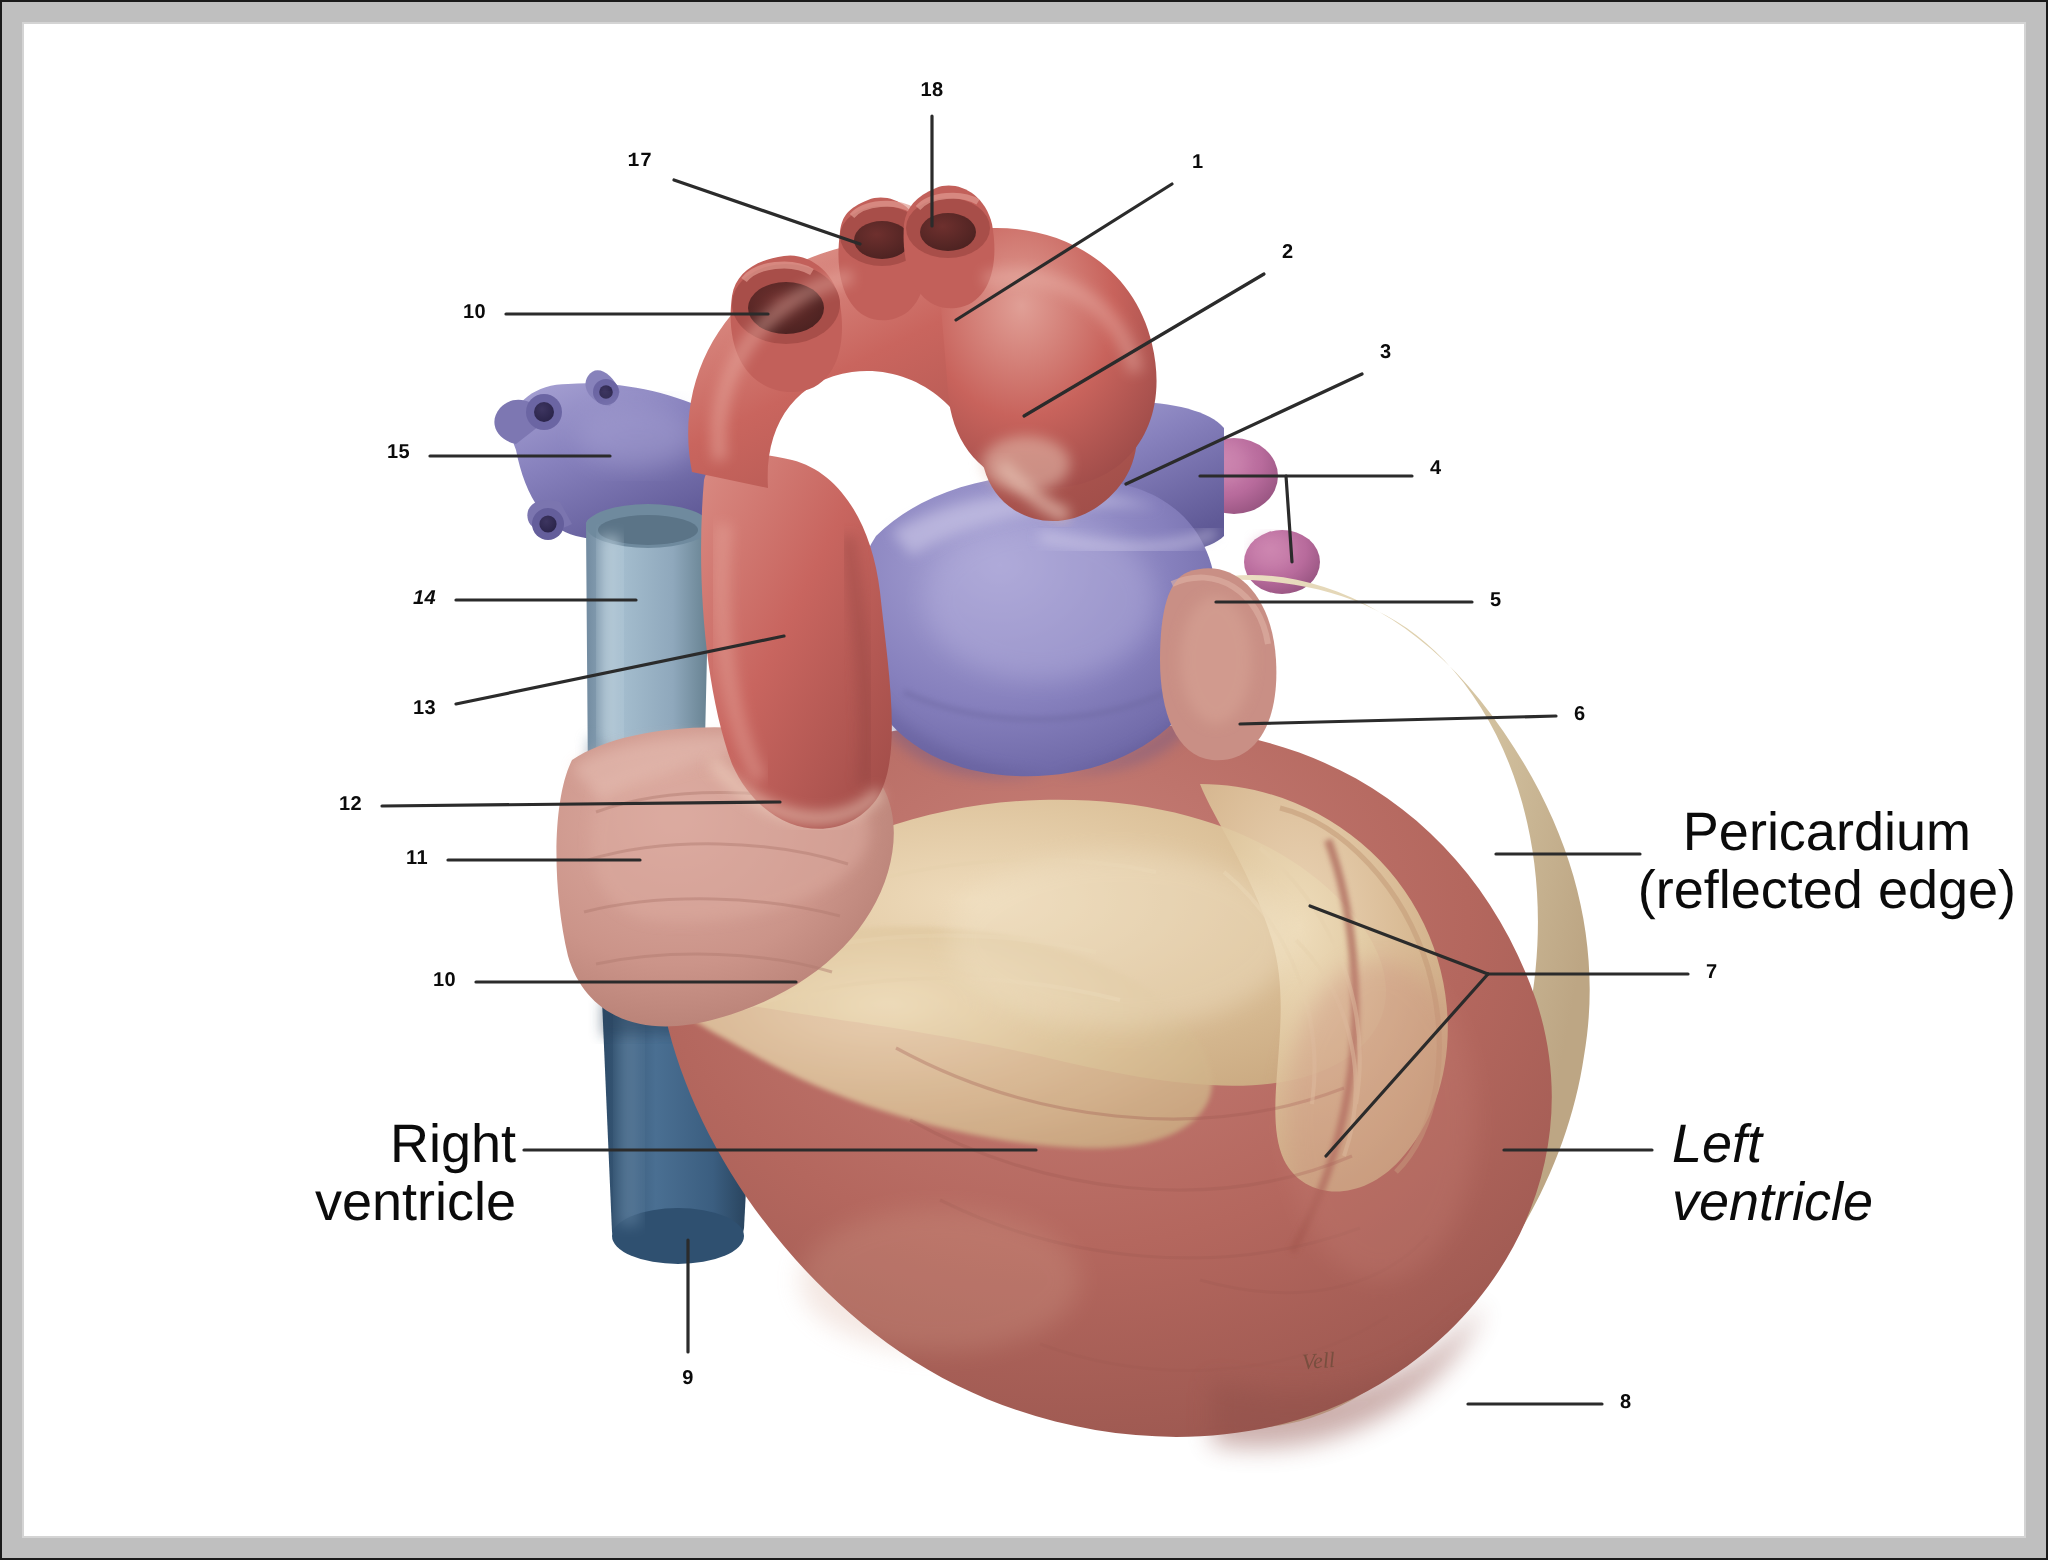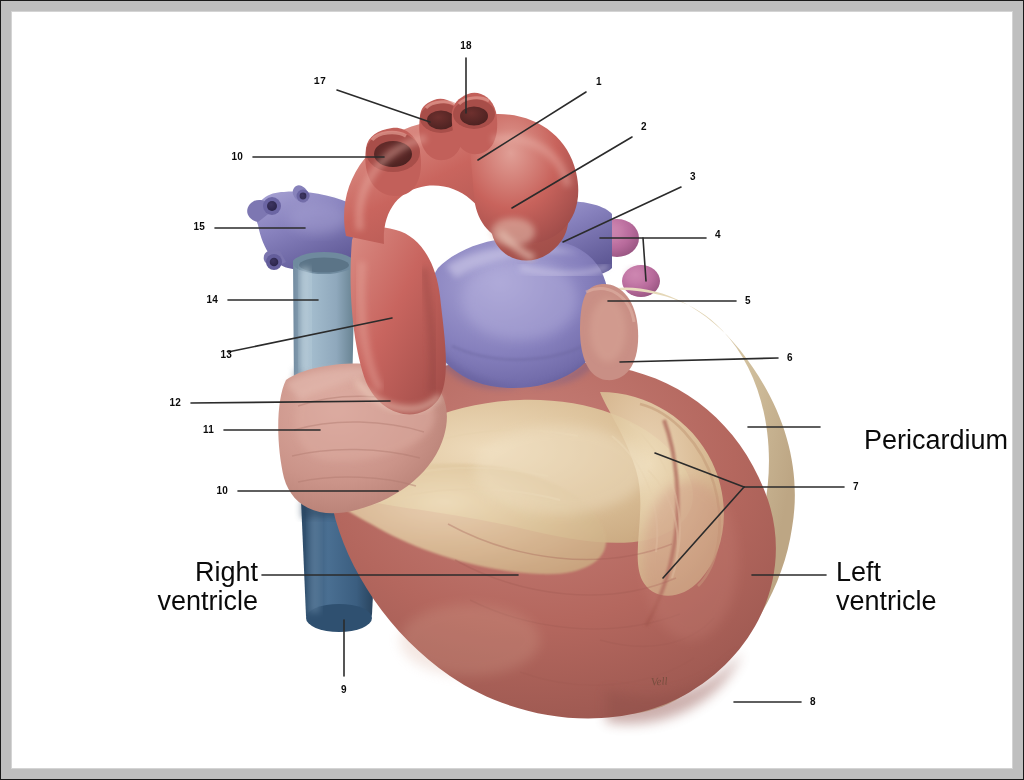--- a/index.html
+++ b/index.html
@@ -59,21 +59,21 @@
 
   .text-label {
     position: absolute;
     font-family: "Liberation Sans", sans-serif;
     font-size: 27px;
     color: #0b0b0b;
     line-height: 1.08;
     white-space: nowrap;
   }
   .text-label.right-al { transform: translate(-100%, 0); text-align: right; }
-  .text-label.left-al  { transform: translate(0, 0); text-align: left; }
+  .text-label.left-al  { transform: translate(0, 0); text-align: left; font-style: italic; }
 
   .sig {
     position: absolute;
     font-family: "Liberation Serif", serif;
     font-style: italic;
     font-size: 11px;
     color: #6b4a38;
     opacity: .75;
     transform: rotate(-4deg);
   }
@@ -385,28 +385,29 @@
       <div class="num-label l" style="left: 690px; top: 177px;">3</div>
       <div class="num-label l" style="left: 715px; top: 235px;">4</div>
       <div class="num-label l" style="left: 745px; top: 301px;">5</div>
       <div class="num-label l" style="left: 787px; top: 358px;">6</div>
       <div class="num-label l" style="left: 853px; top: 487px;">7</div>
       <div class="num-label l" style="left: 810px; top: 702px;">8</div>
       <div class="num-label c" style="left: 344px; top: 690px;">9</div>
       <div class="num-label r" style="left: 228px; top: 491px;">10</div>
       <div class="num-label r" style="left: 214px; top: 430px; text-align: center;">11</div>
       <div class="num-label r" style="left: 181px; top: 403px;">12</div>
-      <div class="num-label r" style="left: 232px; top: 355px;">13</div>
-      <div class="num-label r" style="left: 218px; top: 300px;">14</div>
+      <div class="num-label r" style="left: 218px; top: 355px;">13</div>
+      <div class="num-label r" style="left: 218px; top: 300px; font-style: italic;">14</div>
       <div class="num-label r" style="left: 205px; top: 216px; margin-top: 11px;">15</div>
       <div class="num-label r" style="left: 243px; top: 157px;">10</div>
       <div class="num-label c" style="left: 320px; top: 82px; font-family: Liberation Mono, monospace;">17</div>
       <div class="num-label c" style="left: 466px; top: 46px;">18</div>
-      <div class="text-label right-al" style="left: 1008px; top: 426px; text-align: center;">
+      <div class="text-label right-al" style="left: 1008px; top: 402px; text-align: center;">
         <div>Pericardium</div>
+        <div>(reflected edge)</div>
       </div>
       <div class="text-label left-al" style="left: 836px; top: 558px;">
         <div>Left</div>
         <div>ventricle</div>
       </div>
       <div class="text-label right-al" style="left: 258px; top: 558px;">
         <div>Right</div>
         <div>ventricle</div>
       </div>
     </div>

